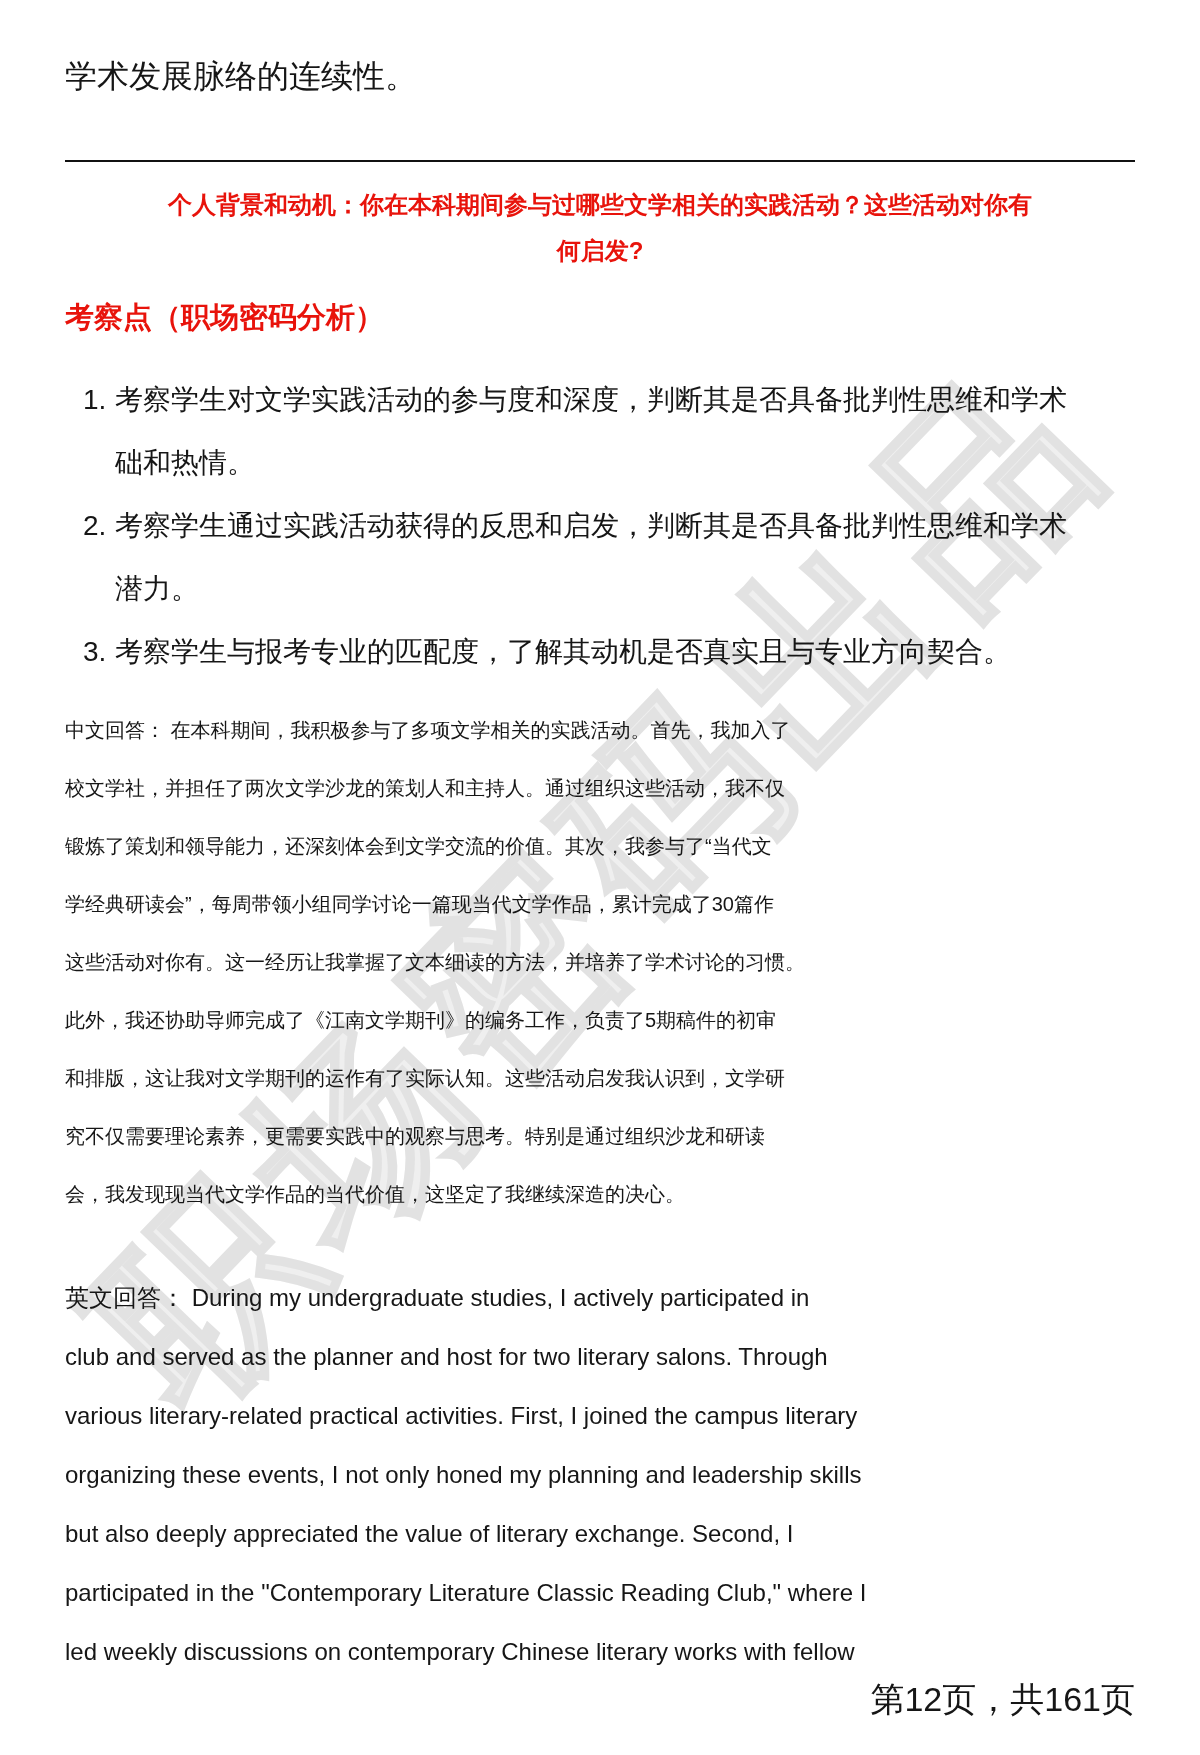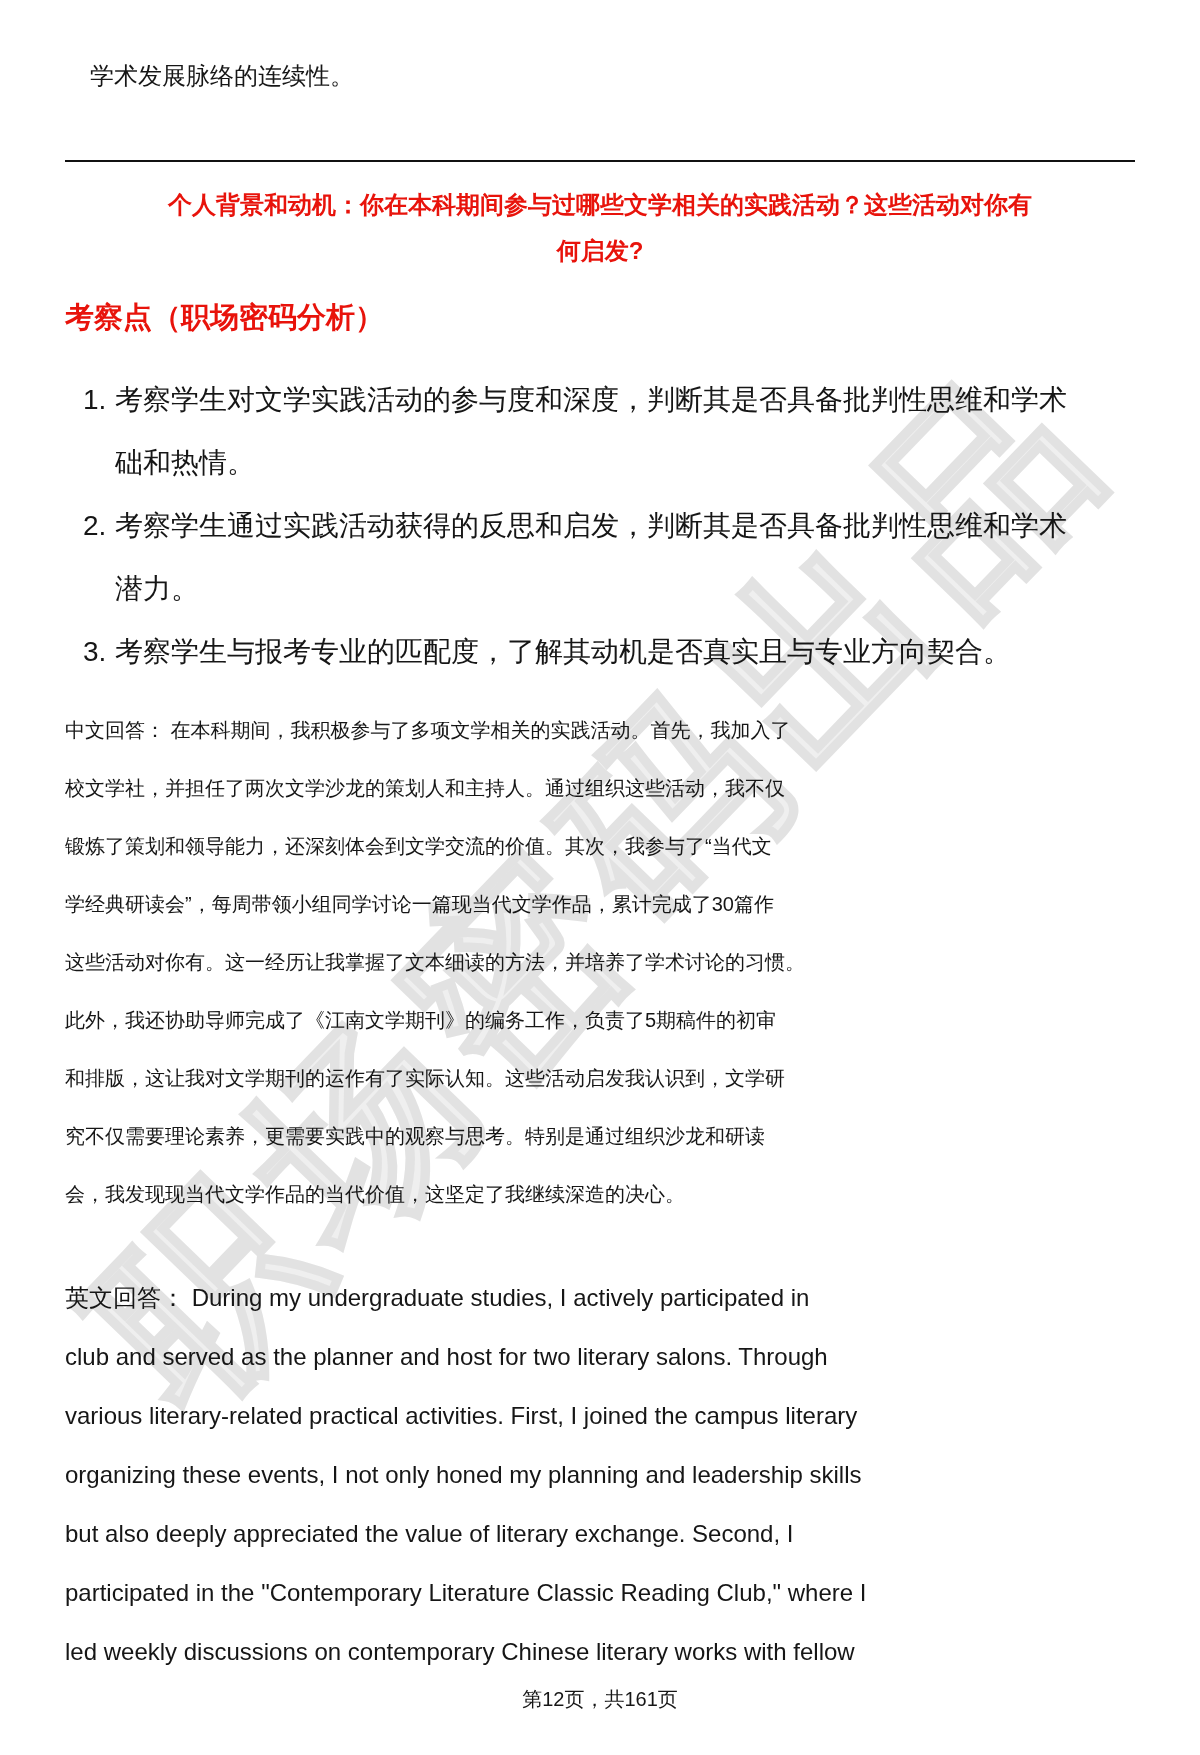--- a/index.html
+++ b/index.html
@@ -34,24 +34,23 @@
     z-index: 0;
     user-select: none;
   }
   .content {
     position: relative;
     z-index: 1;
     padding: 0 65px;
   }
   .intro {
     margin-top: 56px;
-    font-size: 24px;
+    font-size: 32px;
     line-height: 40px;
     white-space: nowrap;
-    margin-left: 25px;
   }
   .divider {
     margin-top: 64px;
     height: 2px;
     background: #111111;
     width: 100%;
   }
   .question {
     margin-top: 20px;
     color: var(--heading-color);
@@ -81,22 +80,22 @@
     line-height: 63px;
   }
   .point-text { flex: 1 1 auto; }
   .point-text .line { line-height: 63px; white-space: nowrap; }
   .answer { font-size: 20px; }
   .answer-cn { margin-top: 18px; }
   .answer-cn .line { line-height: 58px; white-space: nowrap; }
   .answer-en { margin-top: 45px; font-size: 24px; }
   .answer-en .line { line-height: 59px; white-space: nowrap; }
   .footer {
-    text-align: center;
-    font-size: 20px;
+    text-align: right;
+    font-size: 34px;
     line-height: 36px;
   }
 </style>
 </head>
 <body>
 
 <div class="page">
 
   <div class="watermark">职场密码出品</div>
 

